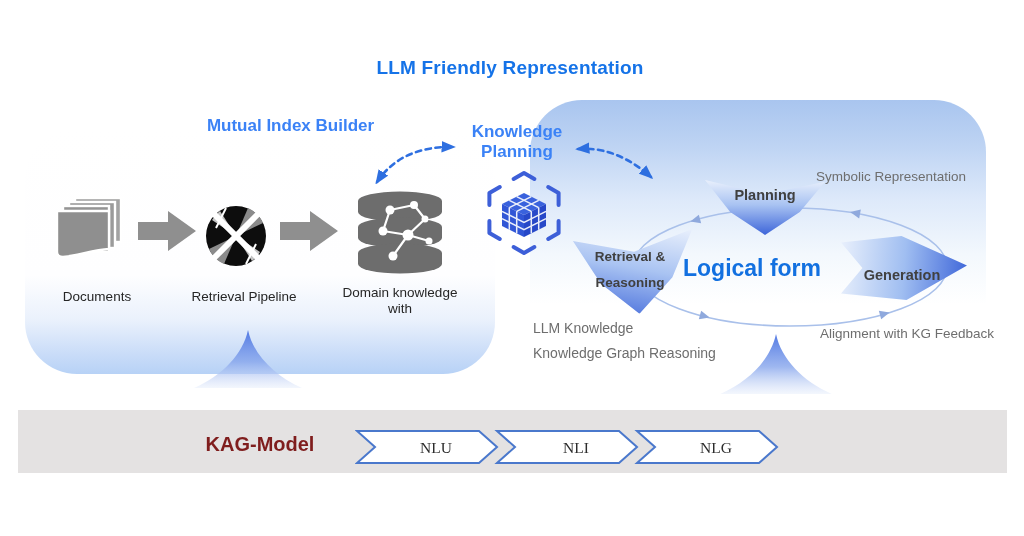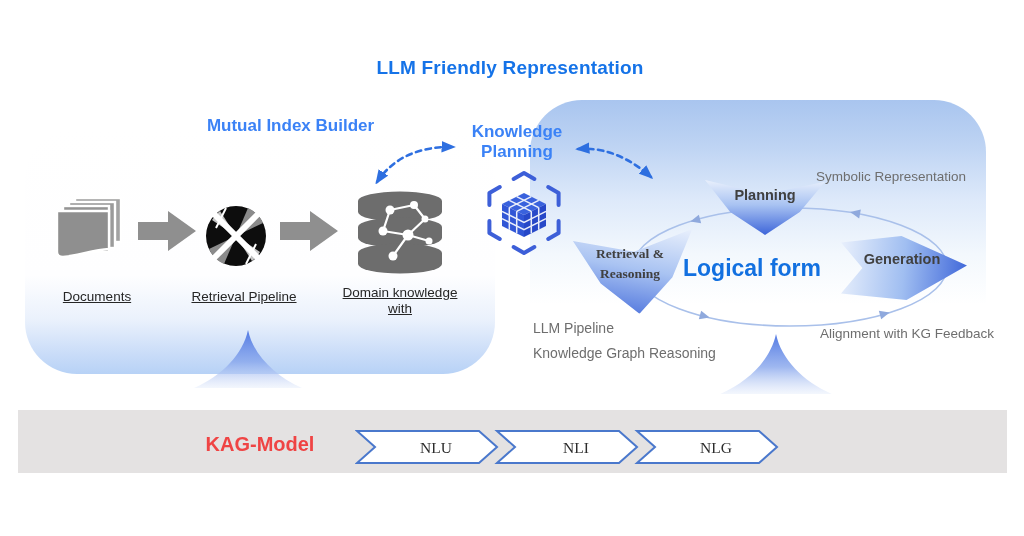--- a/index.html
+++ b/index.html
@@ -17,21 +17,21 @@
     left:530px;top:100px;width:456px;height:276px;border-radius:52px;
     background:linear-gradient(180deg,#a9c5ef 0%,#bdd3f3 16%,#dde9fa 36%,#f3f8fd 56%,#ffffff 74%);
   }
   
   .main-title{left:345px;top:57px;width:330px;text-align:center;font-size:19px;font-weight:bold;color:#1573e8;letter-spacing:.2px;}
   .section-title{font-size:17px;font-weight:600;color:#3b82f6;}
   .t-mib{left:198px;top:116px;width:185px;text-align:center;}
   .t-ka{left:441px;top:122px;width:152px;text-align:center;line-height:20px;}
   .t-lfs{left:688px;top:118px;width:180px;text-align:center;}
   
-  .step-label{font-size:13.5px;color:#262626;text-align:center;line-height:16px;text-decoration:underline;}
+  .step-label{font-size:13.5px;color:#262626;text-align:center;line-height:16px;}
   .l-doc{left:47px;top:289px;width:100px;}
   .l-idx{left:184px;top:289px;width:120px;}
   .l-dkb{left:335px;top:285px;width:130px;}
   
   .anno{font-size:13.5px;color:#6e6e6e;}
   .a-symbolic{left:816px;top:169px;width:170px;}
   .a-llm{left:533px;top:320px;width:180px;font-size:14px;}
   .a-kgr{left:533px;top:345px;width:230px;font-size:14px;}
   .a-kgf{left:820px;top:326px;width:180px;}
   
@@ -47,26 +47,26 @@
     clip-path:polygon(0% 2%,50% 22%,100% 0%,80% 58%,50% 100%,20% 58%);
     background:linear-gradient(195deg,#e9f0fc 0%,#a9c3f2 45%,#3d65d9 100%);
   }
   .b-generation{left:841px;top:236px;width:126px;height:64px;}
   .b-generation .banner-fill{
     clip-path:polygon(0% 10%,48% 0%,100% 46%,52% 100%,0% 90%,17% 50%);
     background:linear-gradient(95deg,#e9f0fc 0%,#a0bef1 50%,#3d65d9 100%);
   }
   .banner-label{font-weight:600;color:#404040;text-align:center;}
   .lbl-planning{left:719px;top:187px;width:92px;font-size:14.5px;}
-  .lbl-retrieval{left:580px;top:244px;width:100px;font-size:13.5px;line-height:20px;font-family:Liberation Serif, serif;}
-  .lbl-generation{left:852px;top:251px;width:100px;font-size:14.5px;}
+  .lbl-retrieval{left:580px;top:244px;width:100px;font-size:13.5px;line-height:26px;}
+  .lbl-generation{left:852px;top:267px;width:100px;font-size:14.5px;}
   .center-label{left:677px;top:255px;width:150px;text-align:center;font-size:23px;font-weight:bold;color:#1270e0;}
   
   .bottom-bar{left:18px;top:410px;width:989px;height:63px;background:#e4e2e2;}
-  .kag-label{left:188px;top:433px;width:144px;text-align:center;font-size:20px;font-weight:bold;color:#ef4444;}
+  .kag-label{left:188px;top:433px;width:144px;text-align:center;font-size:20px;font-weight:bold;color:#7f1d1d;}
   svg{display:block;}
   svg text.chev{font-family:"Liberation Serif",serif;font-size:15.5px;fill:#2c2c2c;}
 </style>
 </head>
 <body>
 
 <div id="stage">
 
   <div class="abs panel-left"></div>
   <div class="abs panel-right"></div>
@@ -204,21 +204,21 @@
     <div class="banner-fill"></div>
   </div>
 
   <div class="abs banner-label lbl-planning">Planning</div>
   <div class="abs banner-label lbl-retrieval">Retrieval &amp; Reasoning</div>
   <div class="abs banner-label lbl-generation">Generation</div>
 
   <div class="abs center-label">Logical form</div>
 
   <div class="abs anno a-symbolic">Symbolic Representation</div>
-  <div class="abs anno a-llm">LLM Pipeline</div>
+  <div class="abs anno a-llm">LLM Knowledge</div>
   <div class="abs anno a-kgf">Alignment with KG Feedback</div>
   <div class="abs anno a-kgr">Knowledge Graph Reasoning</div>
 
   <div class="abs bottom-bar"></div>
   <div class="abs kag-label">KAG-Model</div>
 
   <svg class="abs" style="left:355px;top:429px;" width="455" height="36" viewBox="0 0 455 36">
     <g fill="#ffffff" stroke="#4a78cc" stroke-width="2" stroke-linejoin="miter">
       <path d="M2,2 H124 L142,18 L124,34 H2 L20,18 Z"></path>
       <path d="M142,2 H264 L282,18 L264,34 H142 L160,18 Z"></path>

